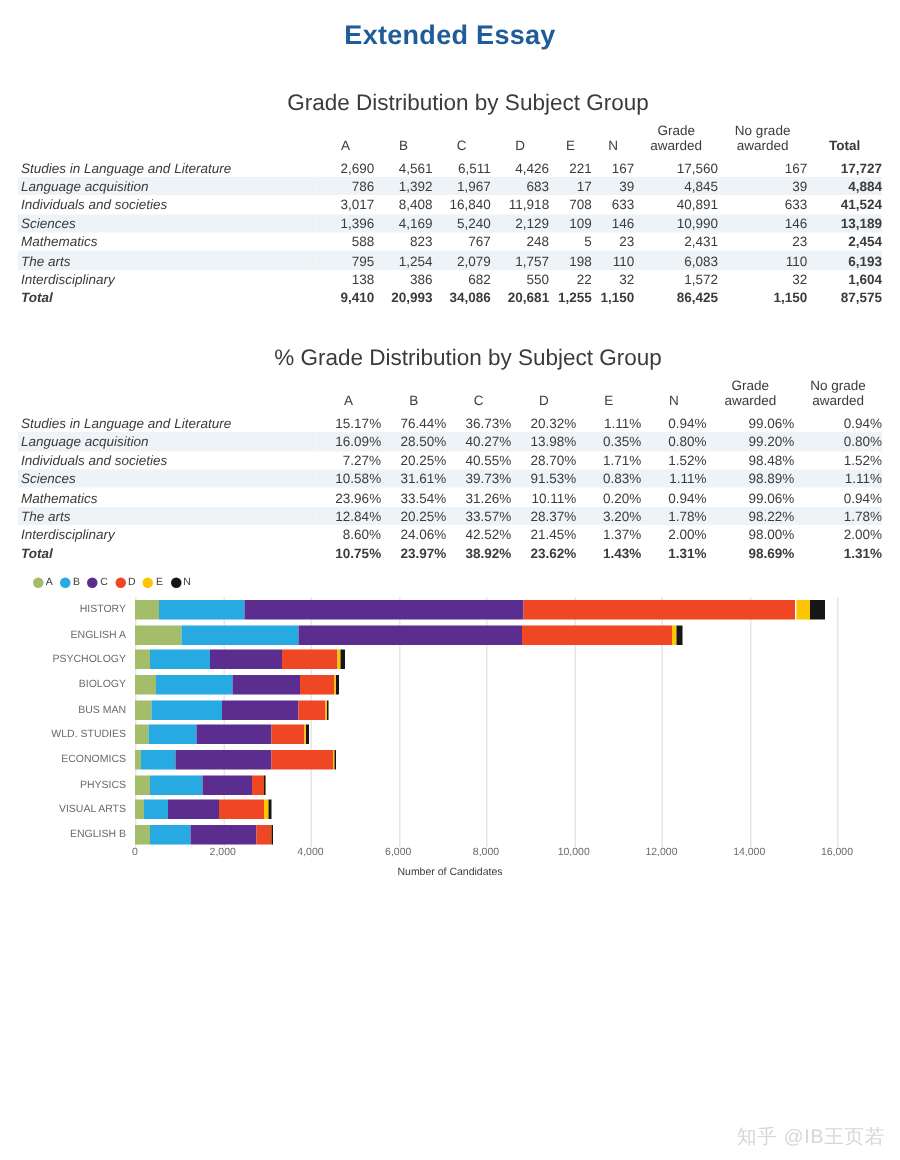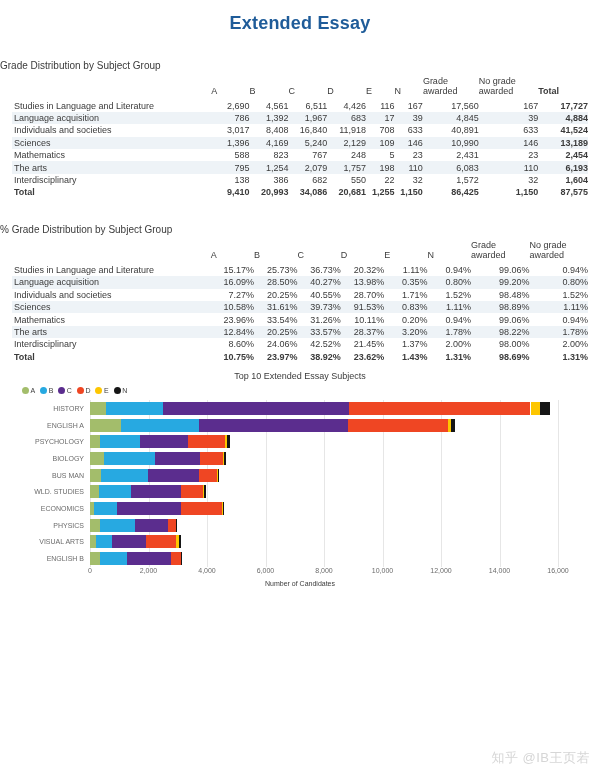--- a/index.html
+++ b/index.html
@@ -21,50 +21,52 @@
     text-align: center;
     color: #1f5c99;
     font-size: 18px;
     font-weight: bold;
     letter-spacing: .2px;
     padding-top: 13px;
   }
 
   
   .section-title {
-    font-size: 10px;
+    text-align: center;
+    font-size: 15px;
     color: #3b3b3b;
     margin-top: 26px;
     margin-bottom: 6px;
+    padding-left: 24px;
   }
 
   
   .tbl-wrap { padding: 0 12px; }
   table.grade {
     border-collapse: collapse;
     width: 100%;
     font-size: 9px;
     color: #3b3b3b;
   }
   table.grade th {
     font-weight: normal;
     vertical-align: bottom;
     padding: 0 0 3px 0;
-    text-align: left;
+    text-align: center;
     line-height: 1.08;
     font-size: 9px;
   }
   table.grade th.lbl { text-align: left; }
   table.grade th.bold { font-weight: bold; }
   table.grade td {
     text-align: right;
     padding: 1.2px 0;
     white-space: nowrap;
   }
-  table.grade td.lbl { text-align: left; padding-left: 2px; }
+  table.grade td.lbl { text-align: left; padding-left: 2px; font-style: italic; }
   table.grade tr.alt td { background: #eef3f7; }
   table.grade tr.total td { font-weight: bold; }
   table.grade td.bold { font-weight: bold; }
 
   
   .t1 col.c-lbl { width: 205px; }
   .t1 col.c-g   { width: 40px; }
   .t1 col.c-gd  { width: 29px; }
   .t1 col.c-ga  { width: 58px; }
   .t1 col.c-nga { width: 62px; }
@@ -215,21 +217,21 @@
         <th class="bold">Total</th>
       </tr>
     </thead>
     <tbody>
         <tr>
           <td class="lbl">Studies in Language and Literature</td>
           <td>2,690</td>
           <td>4,561</td>
           <td>6,511</td>
           <td>4,426</td>
-          <td>116</td>
+          <td>221</td>
           <td>167</td>
           <td>17,560</td>
           <td>167</td>
           <td class="bold">17,727</td>
         </tr>
         <tr class="alt">
           <td class="lbl">Language acquisition</td>
           <td>786</td>
           <td>1,392</td>
           <td>1,967</td>
@@ -346,21 +348,21 @@
         <th>
           <span>No grade</span><br>
           <span>awarded</span>
         </th>
       </tr>
     </thead>
     <tbody>
         <tr>
           <td class="lbl">Studies in Language and Literature</td>
           <td>15.17%</td>
-          <td>25.73%</td>
+          <td>76.44%</td>
           <td>36.73%</td>
           <td>20.32%</td>
           <td>1.11%</td>
           <td>0.94%</td>
           <td>99.06%</td>
           <td>0.94%</td>
         </tr>
         <tr class="alt">
           <td class="lbl">Language acquisition</td>
           <td>16.09%</td>
@@ -436,21 +438,20 @@
           <td>1.43%</td>
           <td>1.31%</td>
           <td>98.69%</td>
           <td>1.31%</td>
         </tr>
       </tbody>
   </table>
 </div>
 
 <div class="chart-block">
-  <div class="chart-title">Top 10 Extended Essay Subjects</div>
   <div class="legend">
       <span class="legend-item">
         <span class="legend-dot" style="background: rgb(163, 189, 107);"></span>
         <span class="legend-label">A</span>
       </span>
       <span class="legend-item">
         <span class="legend-dot" style="background: rgb(39, 169, 225);"></span>
         <span class="legend-label">B</span>
       </span>
       <span class="legend-item">

